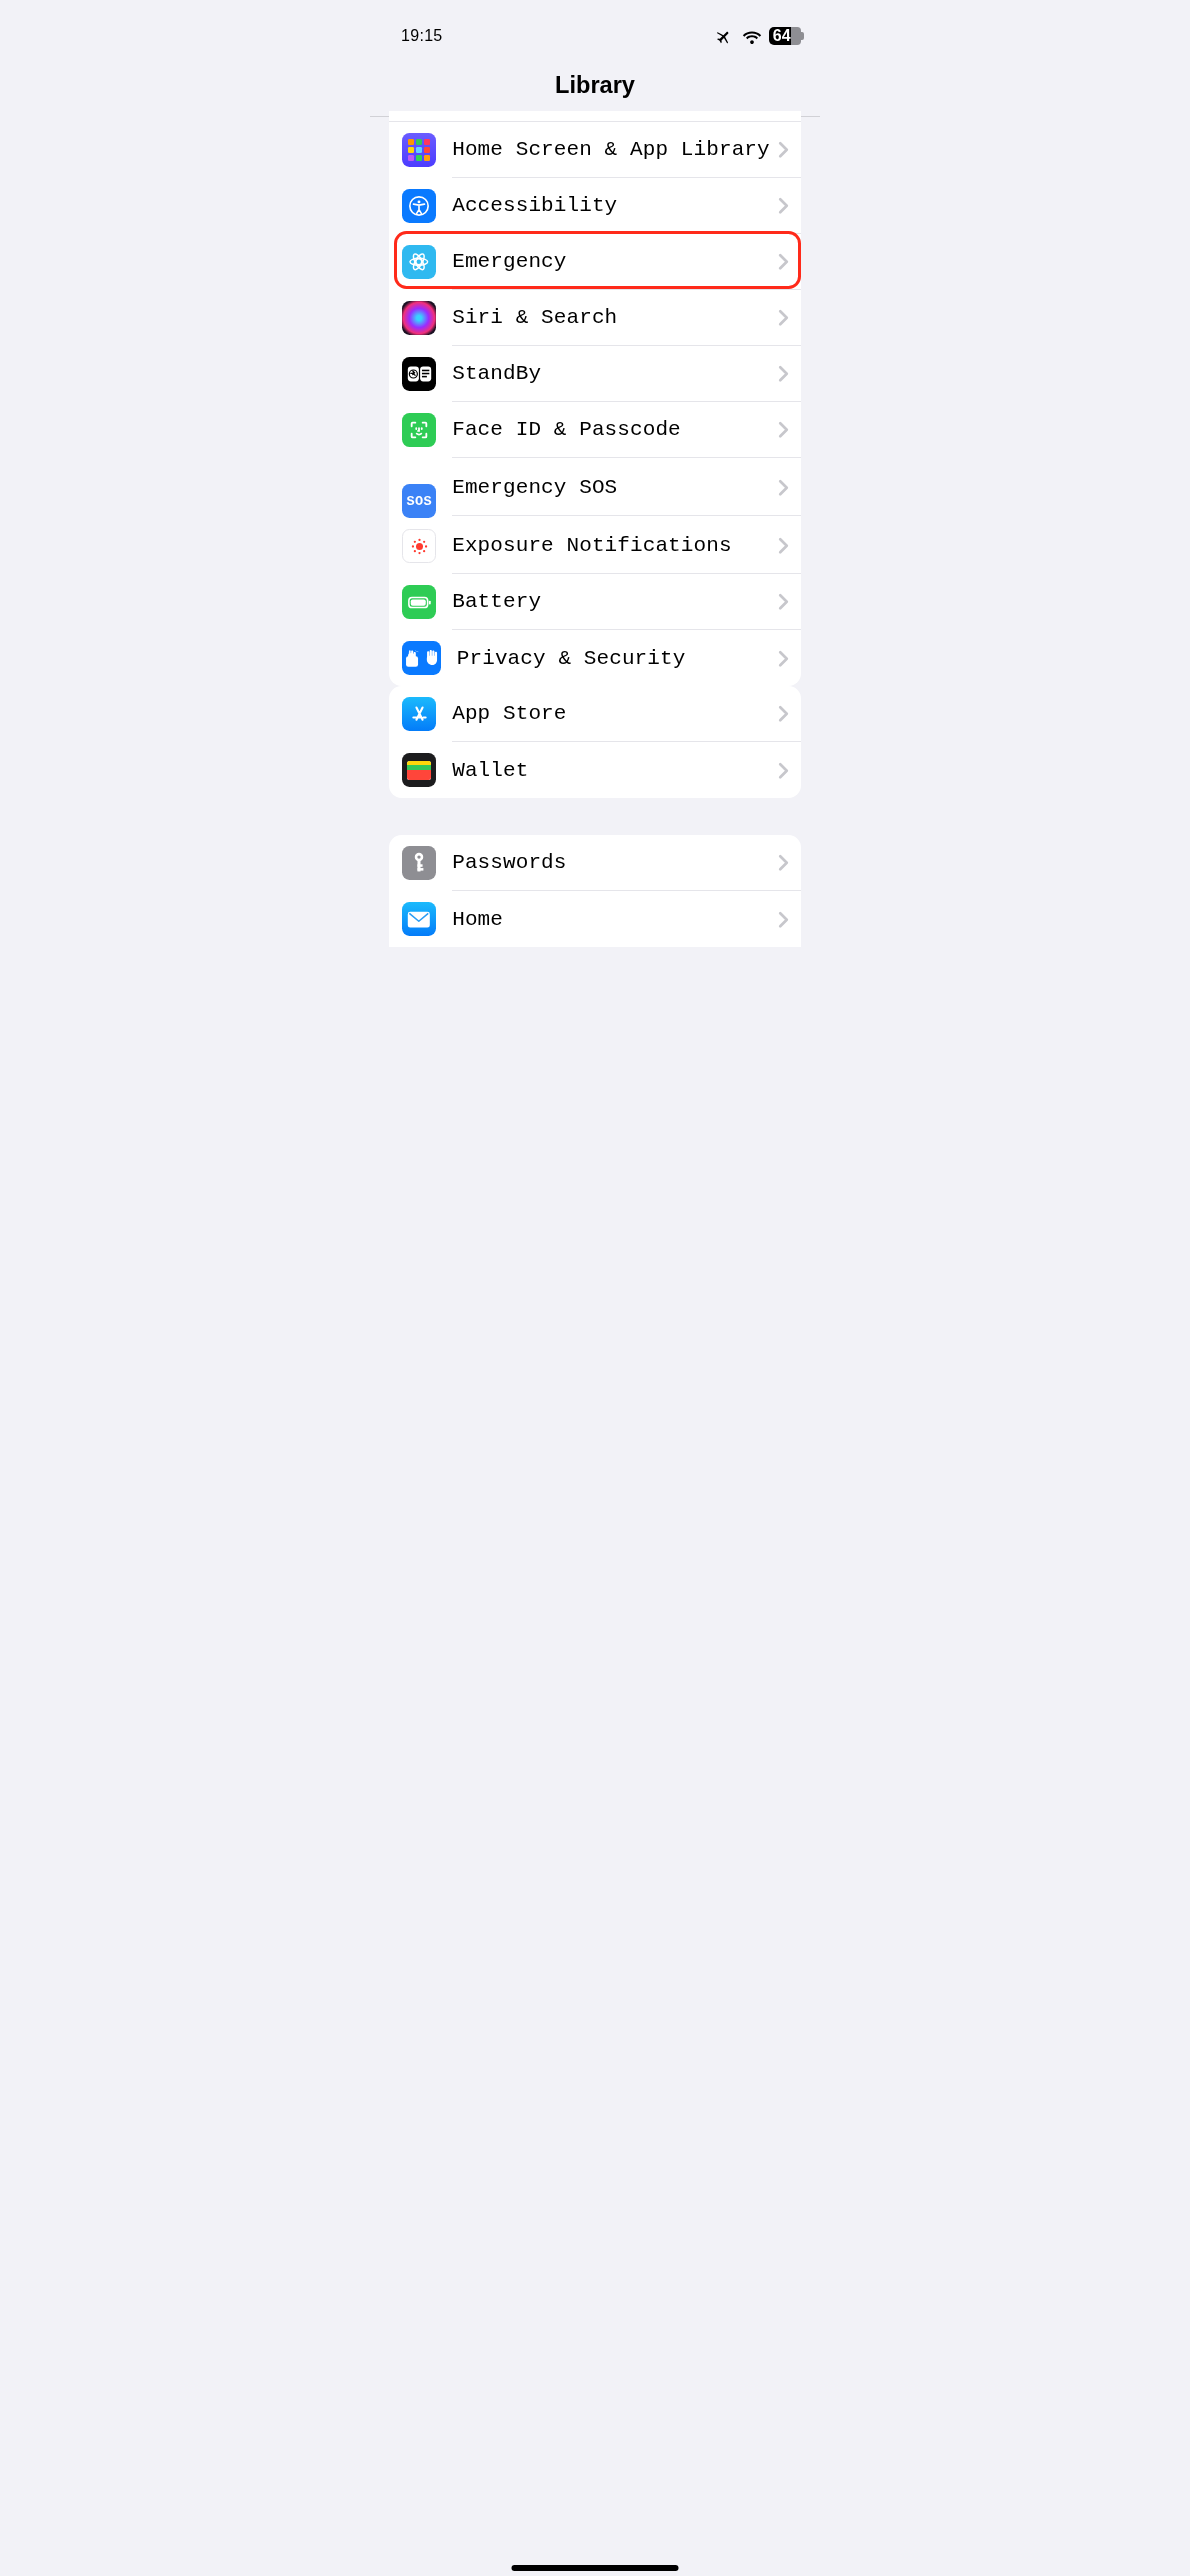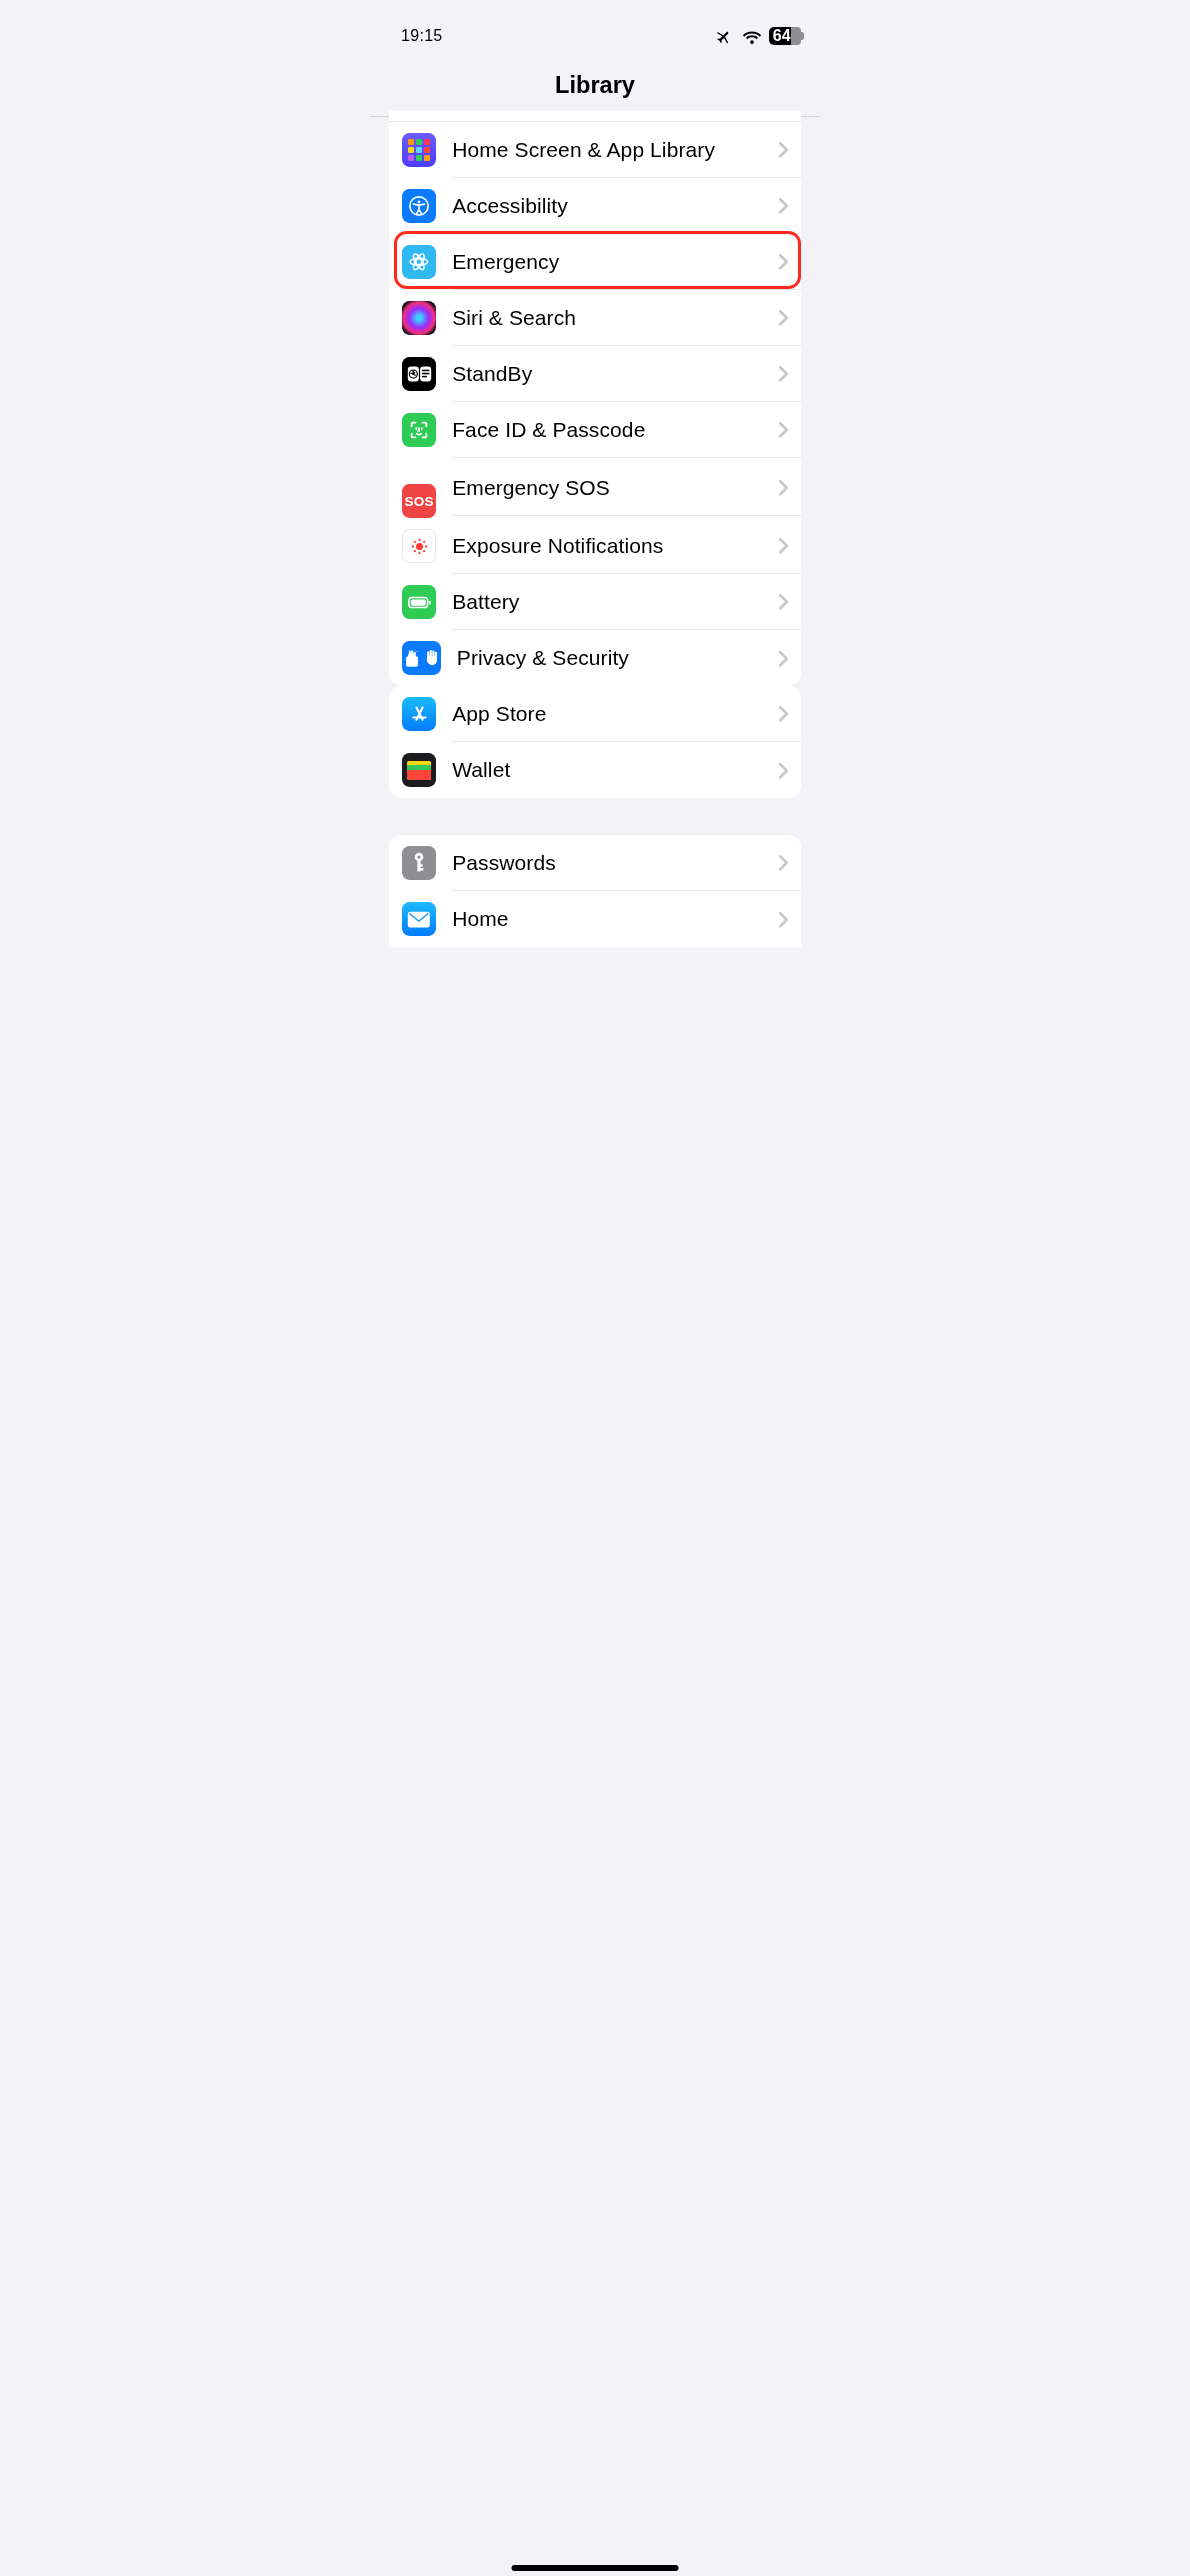--- a/index.html
+++ b/index.html
@@ -76,20 +76,21 @@
     font-weight: 700;
     color: #000;
   }
 
   
   .section {
     background: #fff;
     margin: 0 18.6px;
     border-radius: 12.4px;
     overflow: hidden;
+    font-family: Liberation Mono, monospace;
   }
   .section + .section { margin-top: 37px; }
 
   .first-clipped {
     margin-top: -6.2px;
     border-top-left-radius: 0;
     border-top-right-radius: 0;
   }
 
   .row {
@@ -154,21 +155,21 @@
 
   
   .bg-purple-grid { background: linear-gradient(180deg,#6a5cff,#4c3cff); }
   .bg-blue { background: #0a7aff; }
   .bg-cyan { background: #2fb9f0; }
   .bg-black { background: #000; }
   .bg-siri {
     background: radial-gradient(circle at 50% 50%, #37d3ff 10%, #9a2cff 40%, #f22f7a 65%, #1a1022 80%);
   }
   .bg-green { background: #2ecc55; }
-  .bg-red { background: #ef4444; margin-top: 26px; }
+  .bg-red { background: #3b82f6; margin-top: 26px; }
   .bg-white-border { background:#fff; border:0.6px solid #e5e5ea; }
   .bg-appstore { background: linear-gradient(180deg,#1bbafc,#047cf9); }
   .bg-wallet { background: #1c1c1e; }
   .bg-gray { background: #8e8e93; }
   .bg-mail { background: linear-gradient(180deg,#1bbafc,#047cf9); }
 
   
   .app-grid { display:grid; grid-template-columns:repeat(3,6.2px); grid-template-rows:repeat(3,6.2px); gap:1.9px; }
   .app-grid span { width:6.2px; height:6.2px; border-radius:1.2px; }
 

